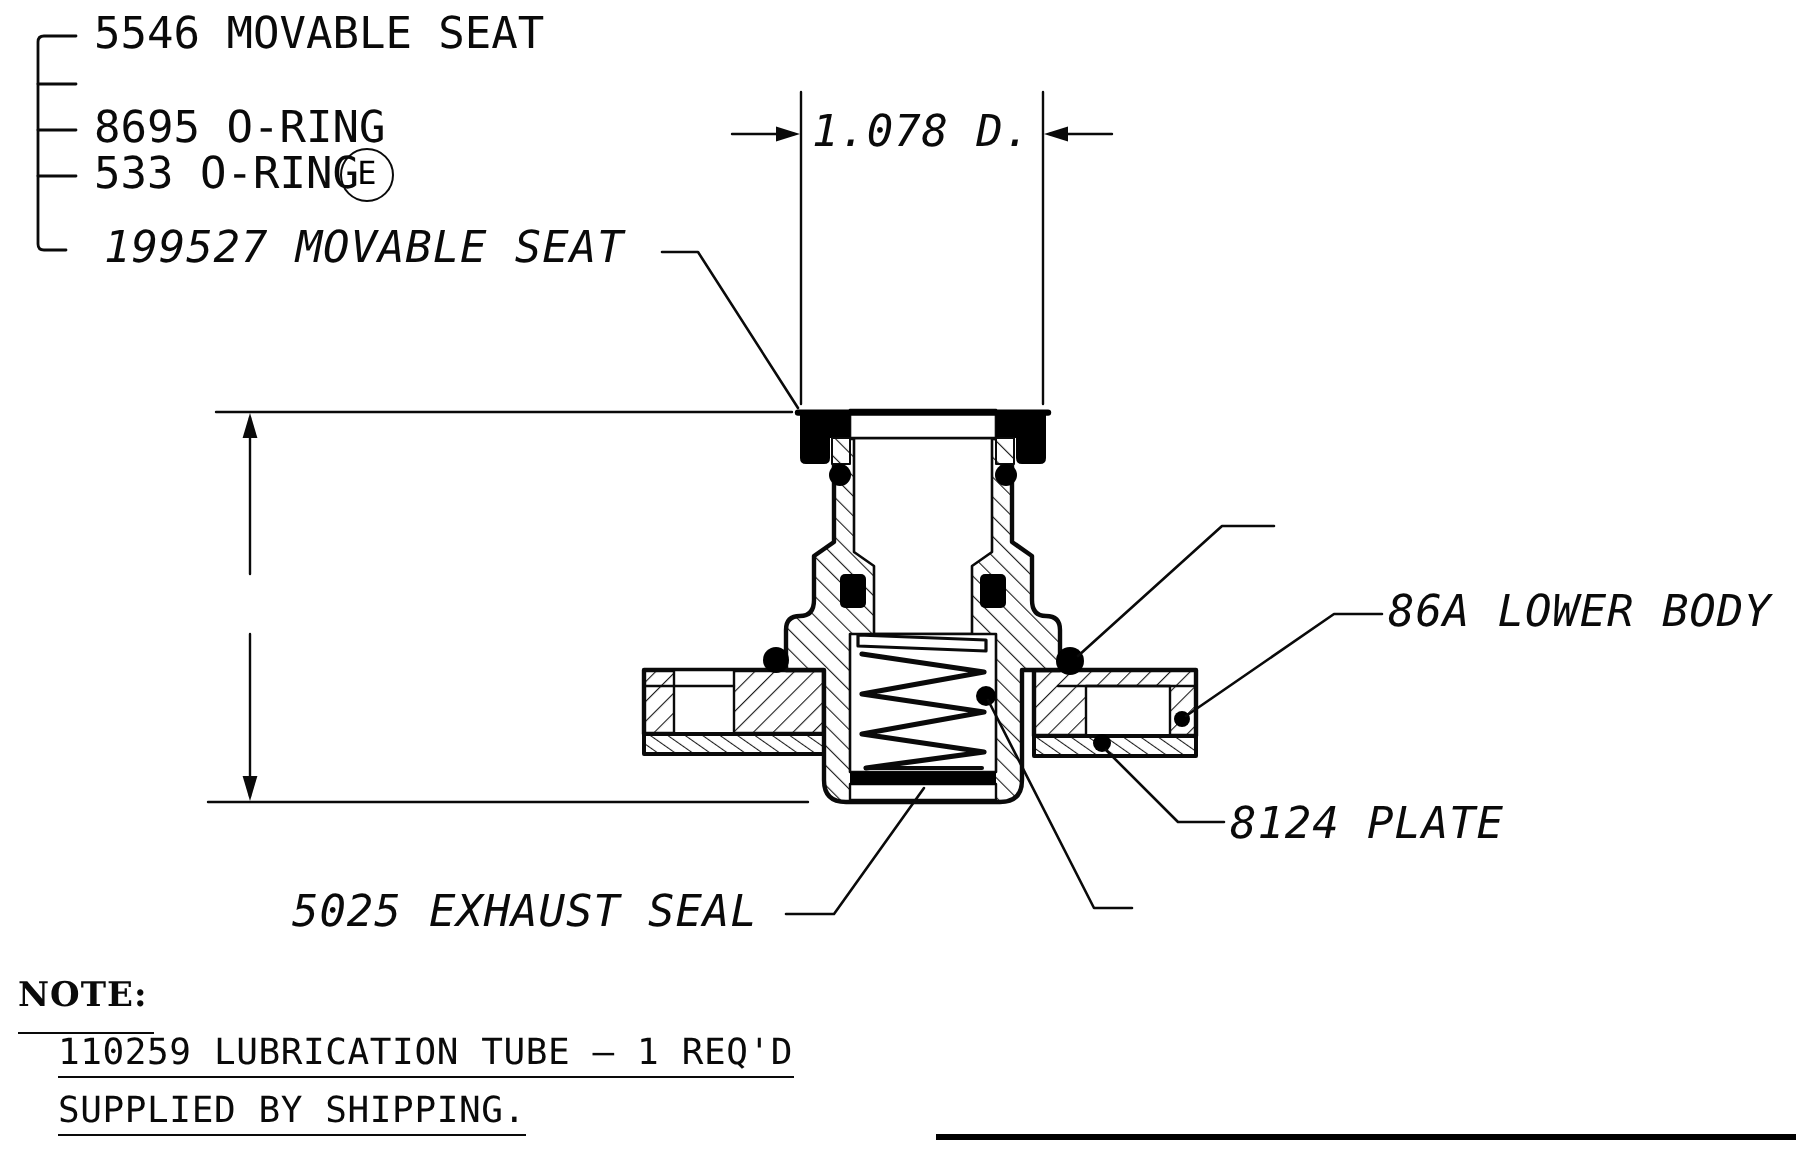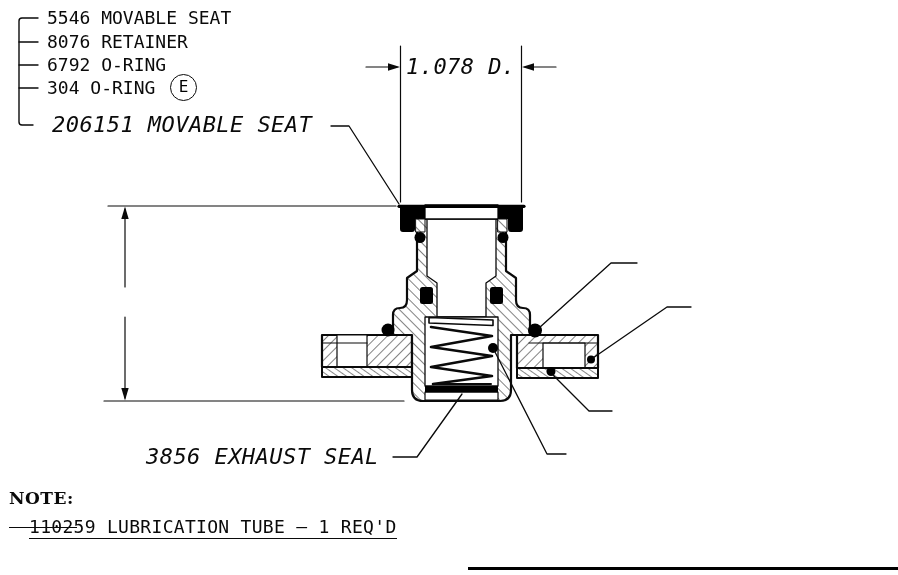--- a/index.html
+++ b/index.html
@@ -3,26 +3,26 @@
 <meta charset="utf-8">
 <style>
   html,body{margin:0;padding:0;background:#ffffff;}
   #sheet{
     position:relative;width:898px;height:575px;background:#ffffff;
     overflow:hidden;color:#000;
     font-family:"DejaVu Sans Mono", monospace;
   }
   #artwork{position:absolute;left:0;top:0;}
   .lbl{position:absolute;white-space:pre;color:#0a0a0a;}
-  .cad-sm{font-size:18px;line-height:18px;letter-spacing:0px;}
+  .cad-sm{font-size:22px;line-height:18px;letter-spacing:0px;}
   .cad-lg{font-size:22px;line-height:22px;letter-spacing:0.45px;font-style:italic;}
   .cad-note{font-size:18px;line-height:18px;letter-spacing:0.3px;
     border-bottom:1.6px solid #0a0a0a;padding-bottom:2px;text-align:right;}
   .note-head{font-family:"DejaVu Serif", serif;font-weight:bold;font-size:17px;line-height:17px;
-    letter-spacing:0.5px;border-bottom:1.7px solid #0a0a0a;padding-bottom:20px;padding-right:3px;}
+    letter-spacing:0.5px;border-bottom:1.7px solid #0a0a0a;padding-bottom:9px;padding-right:3px;}
   .circle-badge{
     position:absolute;left:170px;top:74px;width:27px;height:27px;
     border:1.7px solid #0a0a0a;border-radius:50%;box-sizing:border-box;
     font-size:16px;line-height:23px;text-align:center;
   }
   .bottom-rule{position:absolute;left:468px;top:567px;width:430px;height:3px;background:#000;}
 </style>
 </head>
 <body>
 
@@ -128,28 +128,30 @@
       <path d="M331,126 L349,126 L399,204"></path>
       <path d="M637,263 L611,263 L539,328"></path>
       <path d="M691,307 L667,307 L593,358"></path>
       <path d="M553,375 L589,411 L612,411"></path>
       <path d="M494,350 L547,454 L566,454"></path>
       <path d="M393,457 L417,457 L462,394"></path>
     </g>
   </svg>
 
   <div class="lbl cad-sm" style="left:47px;top:9px">5546 MOVABLE SEAT</div>
-  <div class="lbl cad-sm" style="left:47px;top:33px">8076 RETAINER</div>
-  <div class="lbl cad-sm" style="left:47px;top:56px">6792 O-RING</div>
-  <div class="lbl cad-sm" style="left:47px;top:79px">304 O-RING</div>
+  <div class="lbl cad-sm" style="left:47px;top:56px">8695 O-RING</div>
+  <div class="lbl cad-sm" style="left:47px;top:79px">533 O-RING</div>
   <div class="circle-badge">E</div>
 
-  <div class="lbl cad-lg" style="left:52px;top:114px">206151 MOVABLE SEAT</div>
+  <div class="lbl cad-lg" style="left:52px;top:114px">199527 MOVABLE SEAT</div>
 
   <div class="lbl cad-lg" style="left:406px;top:56px">1.078 D.</div>
 
-  <div class="lbl cad-lg" style="left:146px;top:446px">3856 EXHAUST SEAL</div>
+  <div class="lbl cad-lg" style="left:694px;top:296px">86A LOWER BODY</div>
+  <div class="lbl cad-lg" style="left:615px;top:402px">8124 PLATE</div>
+  <div class="lbl cad-lg" style="left:146px;top:446px">5025 EXHAUST SEAL</div>
 
   <div class="lbl note-head" style="left:9px;top:490px">NOTE:</div>
   <div class="lbl cad-note" style="left:29px;top:518px">110259 LUBRICATION TUBE – 1 REQ'D</div>
+  <div class="lbl cad-note" style="left:29px;top:547px">SUPPLIED BY SHIPPING.</div>
 
   <div class="bottom-rule"></div>
 </div>
 
 </body></html>

